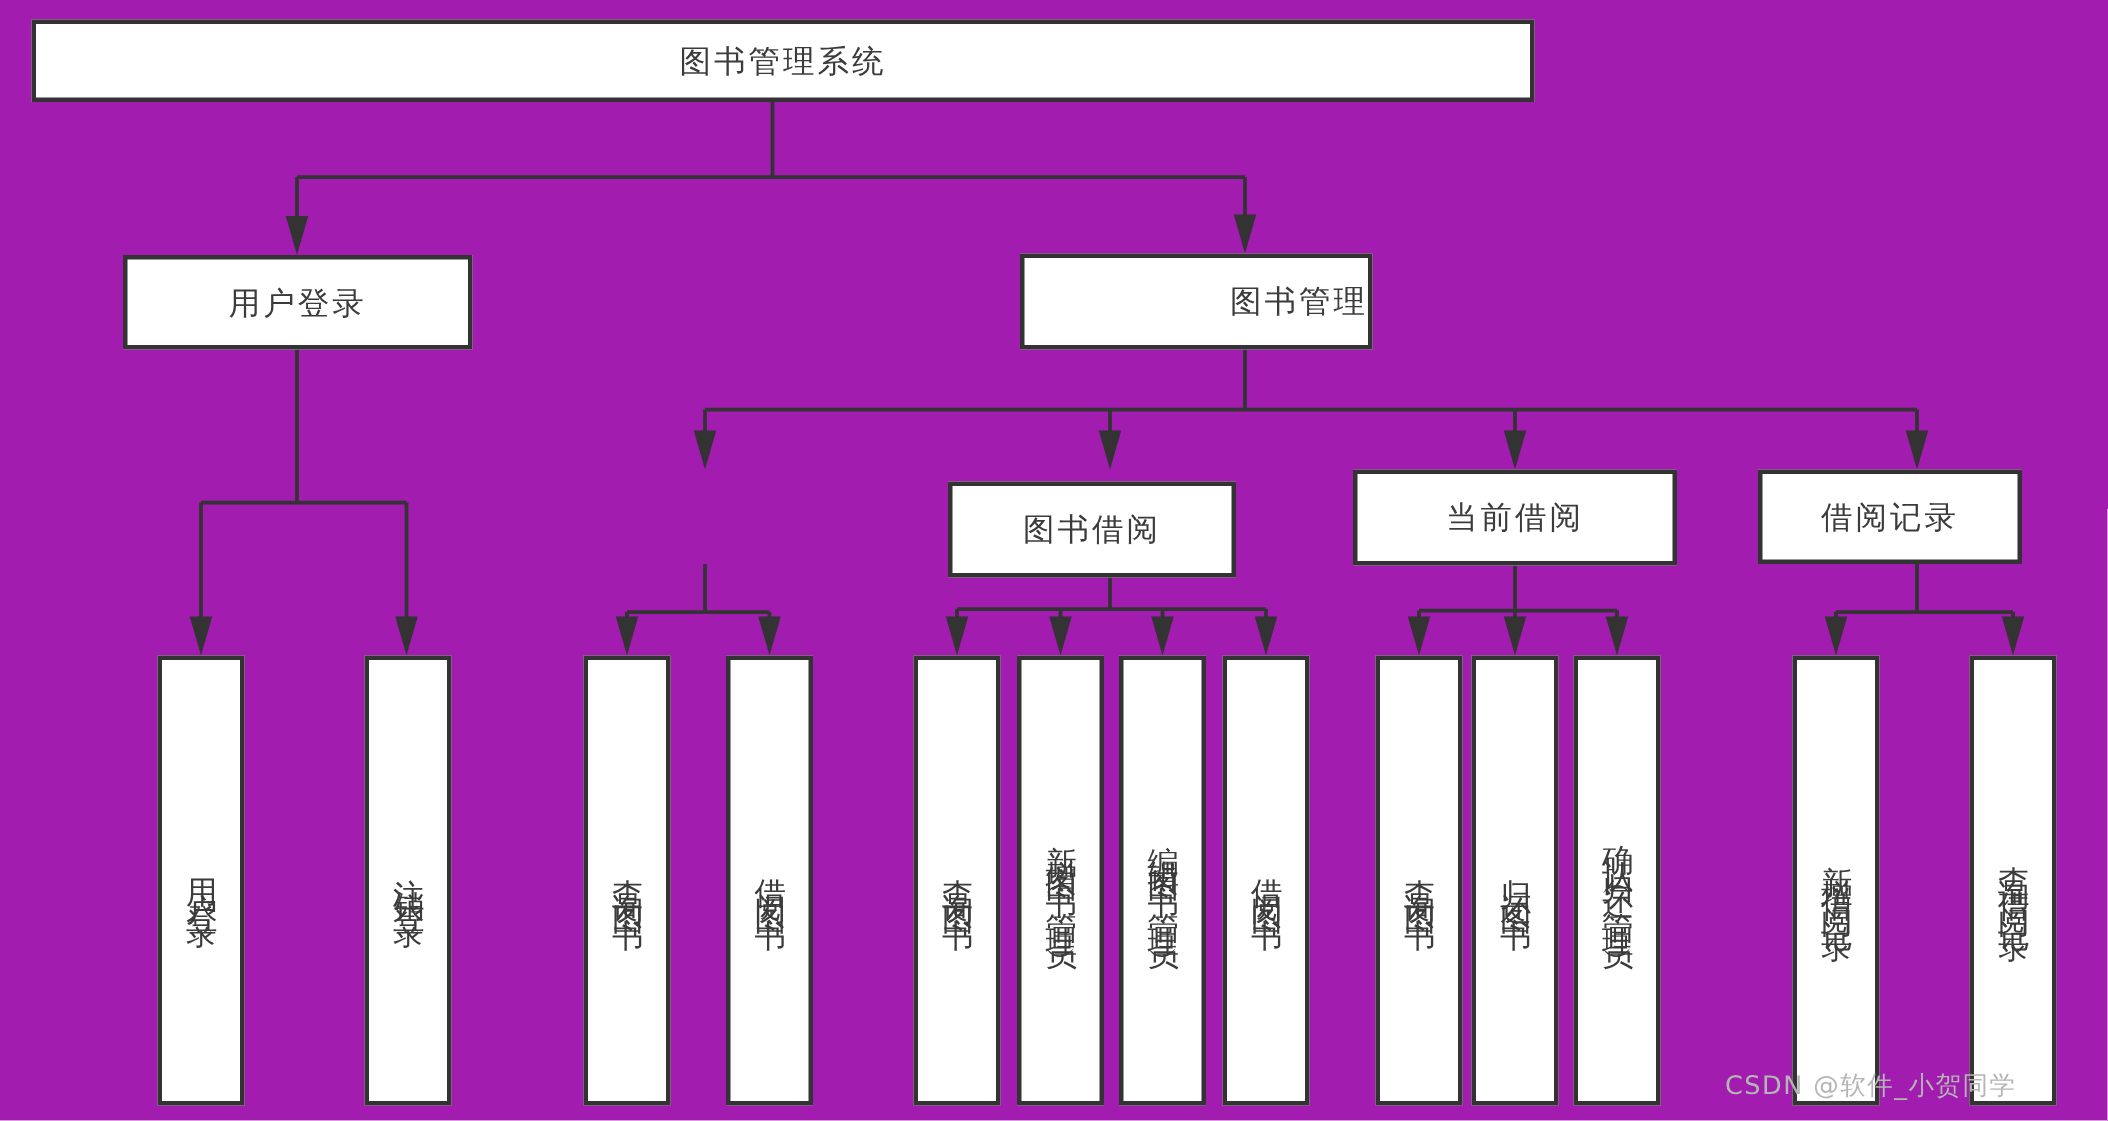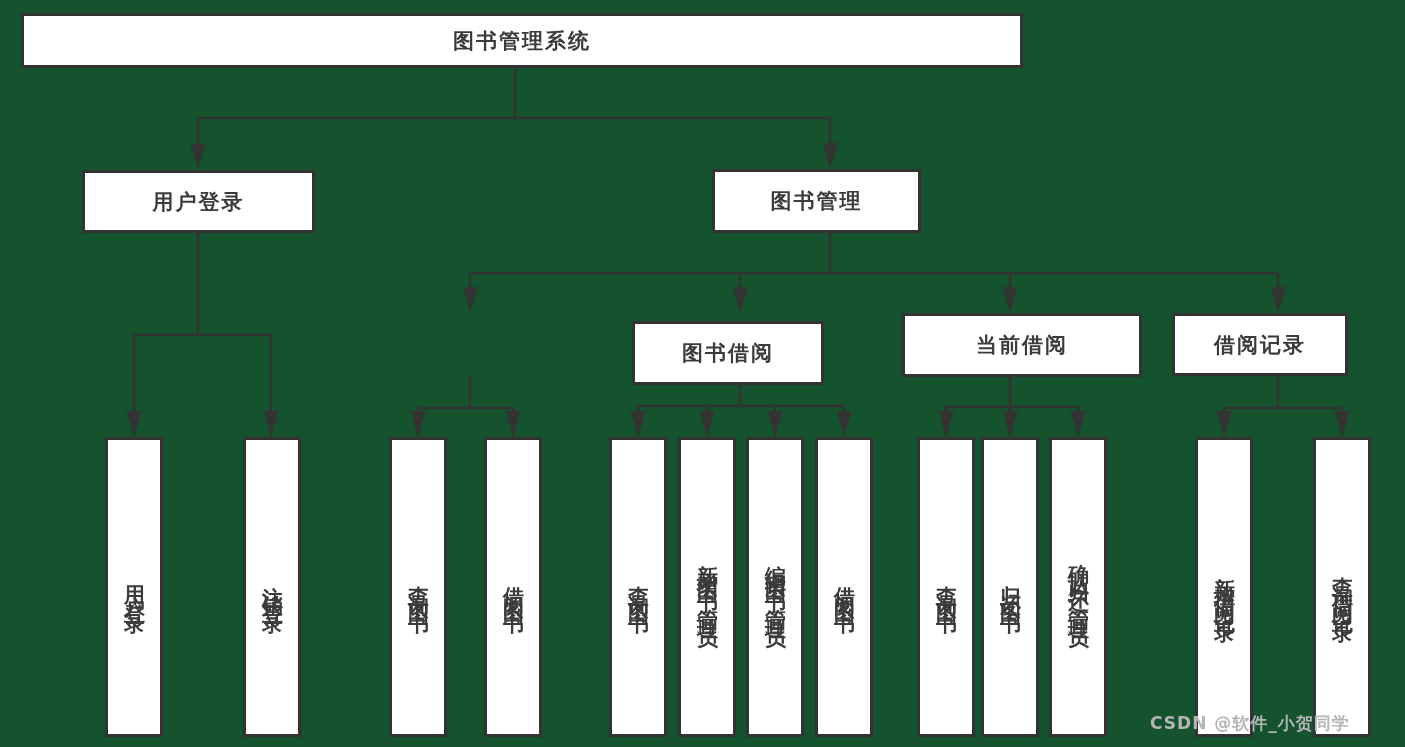--- a/index.html
+++ b/index.html
@@ -1,18 +1,18 @@
 <!DOCTYPE html>
 <html><head>
 <meta charset="utf-8">
 <style>
   html,body { margin:0; padding:0; background:#ffffff; }
   .stage {
-    position:relative; width:1405px; height:747px; background:#14532d;
-    font-family:"DejaVu Sans", sans-serif; overflow:hidden;font-weight:bold;
+    position:relative; width:1405px; height:747px; background:#a21caf;
+    font-family:"DejaVu Sans", sans-serif; overflow:hidden;
   }
   svg.connectors { position:absolute; left:0; top:0; width:1405px; height:747px; z-index:1; }
   .hbox {
     position:absolute; box-sizing:border-box; z-index:2;
     border:3px solid #333333; background:#ffffff;
     display:flex; align-items:center; justify-content:center;
     font-size:21px; letter-spacing:2px; color:#3b3b3b; white-space:nowrap;
   }
   .vbox {
     position:absolute; box-sizing:border-box; z-index:2;
@@ -74,28 +74,28 @@
     </g>
   </svg>
 
   <div class="hbox" style="left:21px; top:13px; width:1002px; height:55px;">
     <span>图书管理系统</span>
   </div>
 
   <div class="hbox" style="left:82px; top:170px; width:233px; height:63px;">
     <span>用户登录</span>
   </div>
-  <div class="hbox" style="left:712px; top:169px; width:209px; height:64px;">
+  <div class="hbox" style="left:680px; top:169px; width:235px; height:64px;justify-content:flex-end;">
     <span>图书管理</span>
   </div>
 
   <div class="hbox" style="left:632px; top:321px; width:192px; height:64px;">
     <span>图书借阅</span>
   </div>
-  <div class="hbox" style="left:902px; top:313px; width:240px; height:64px;">
+  <div class="hbox" style="left:902px; top:313px; width:216px; height:64px;">
     <span>当前借阅</span>
   </div>
   <div class="hbox" style="left:1172px; top:313px; width:176px; height:63px;">
     <span>借阅记录</span>
   </div>
 
   <div class="vbox" style="left:105px;">
     <span class="vlabel">用户登录</span>
   </div>
   <div class="vbox" style="left:243px;">

